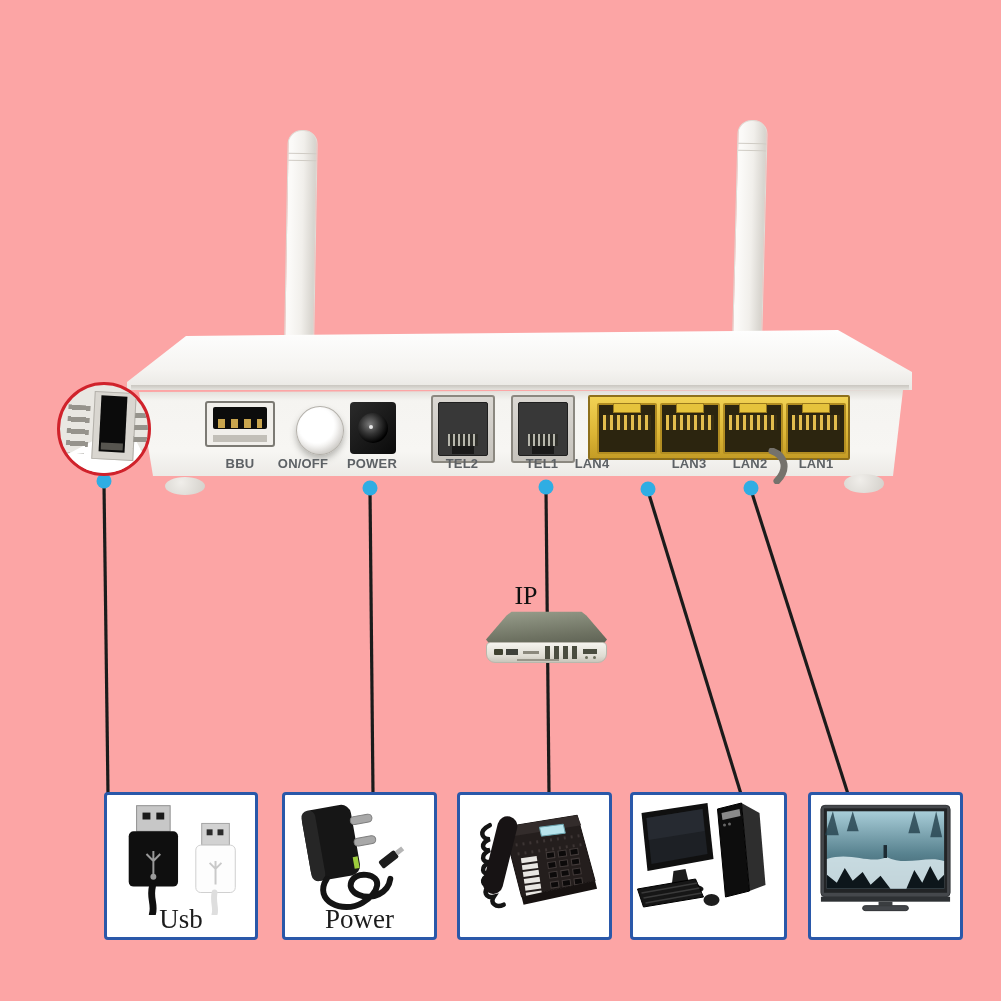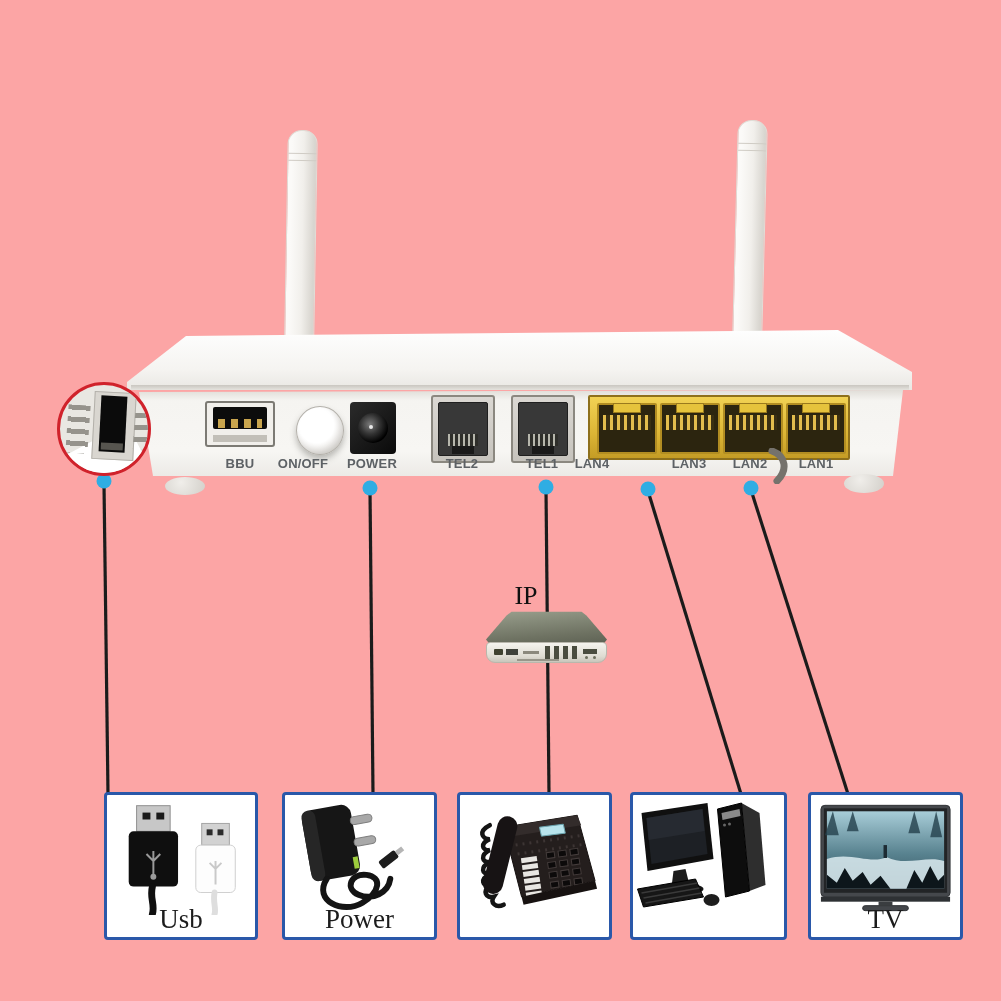--- a/index.html
+++ b/index.html
@@ -294,16 +294,15 @@
           <polygon points="126,14 132,40 120,40"></polygon>
       </g>
       <path d="M16,62 C40,54 60,68 76,60 C96,70 116,58 134,64 L134,92 L16,92 Z" fill="#dcebf0" opacity=".85"></path>
       <rect x="73" y="48" width="3.5" height="13" fill="#1d2b33"></rect>
       <path d="M16,92 L16,78 L26,86 L34,71 L42,84 L52,75 L60,88 L70,79 L80,92 Z" fill="#0d161b"></path>
       <path d="M96,92 L104,73 L112,86 L120,69 L128,84 L134,78 L134,92 Z" fill="#0d161b"></path>
       <rect x="10" y="100" width="130" height="5" fill="#2e3134"></rect>
       <rect x="68" y="105" width="14" height="4" fill="#3a3d40"></rect>
       <rect x="52" y="109" width="46" height="5" rx="2.5" fill="#43464a" stroke="#2e3134"></rect>
     </svg>
-    <div class="boxlabel">TV</div>
   </div>
 
 </div>
 
 </body></html>

